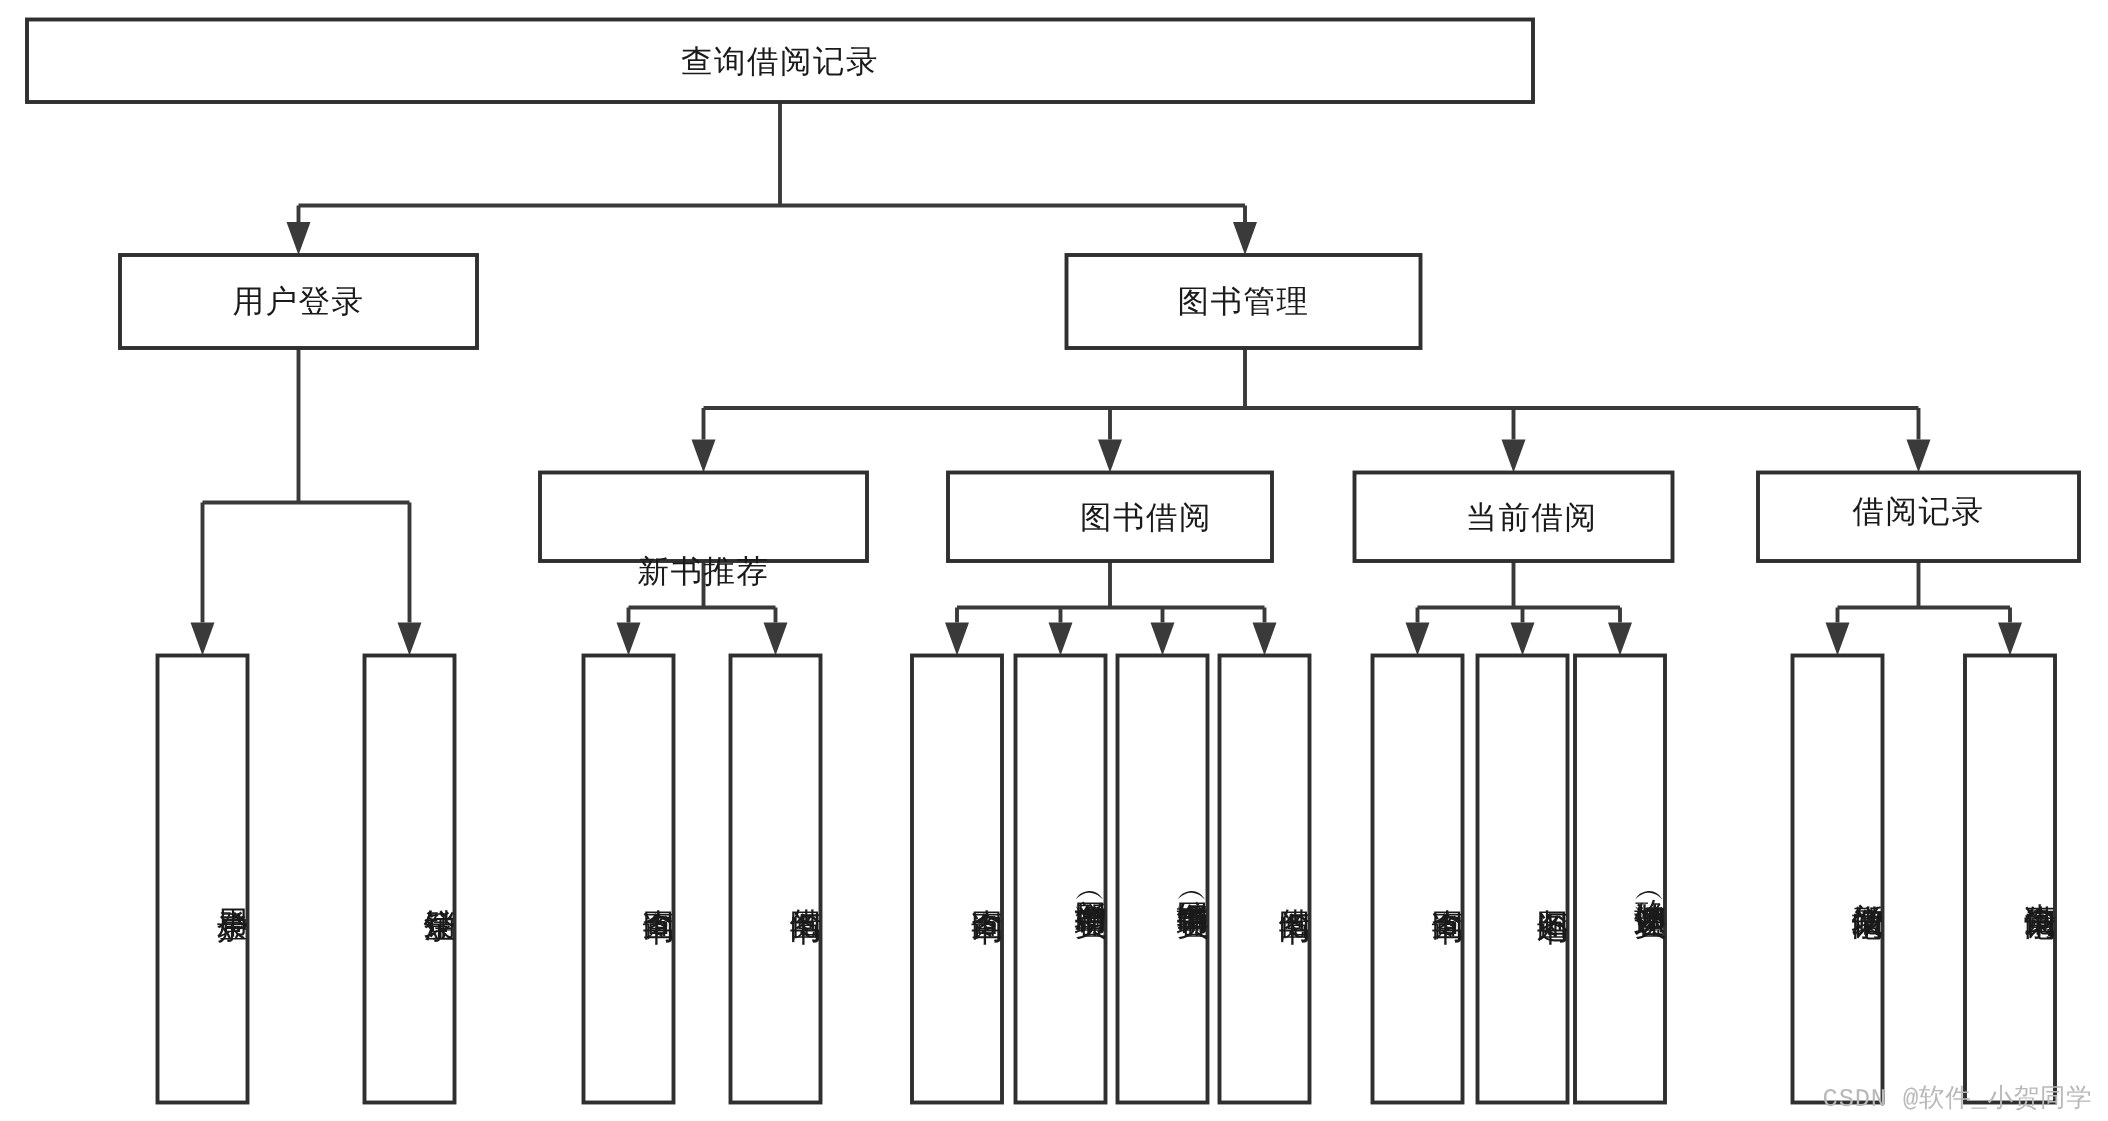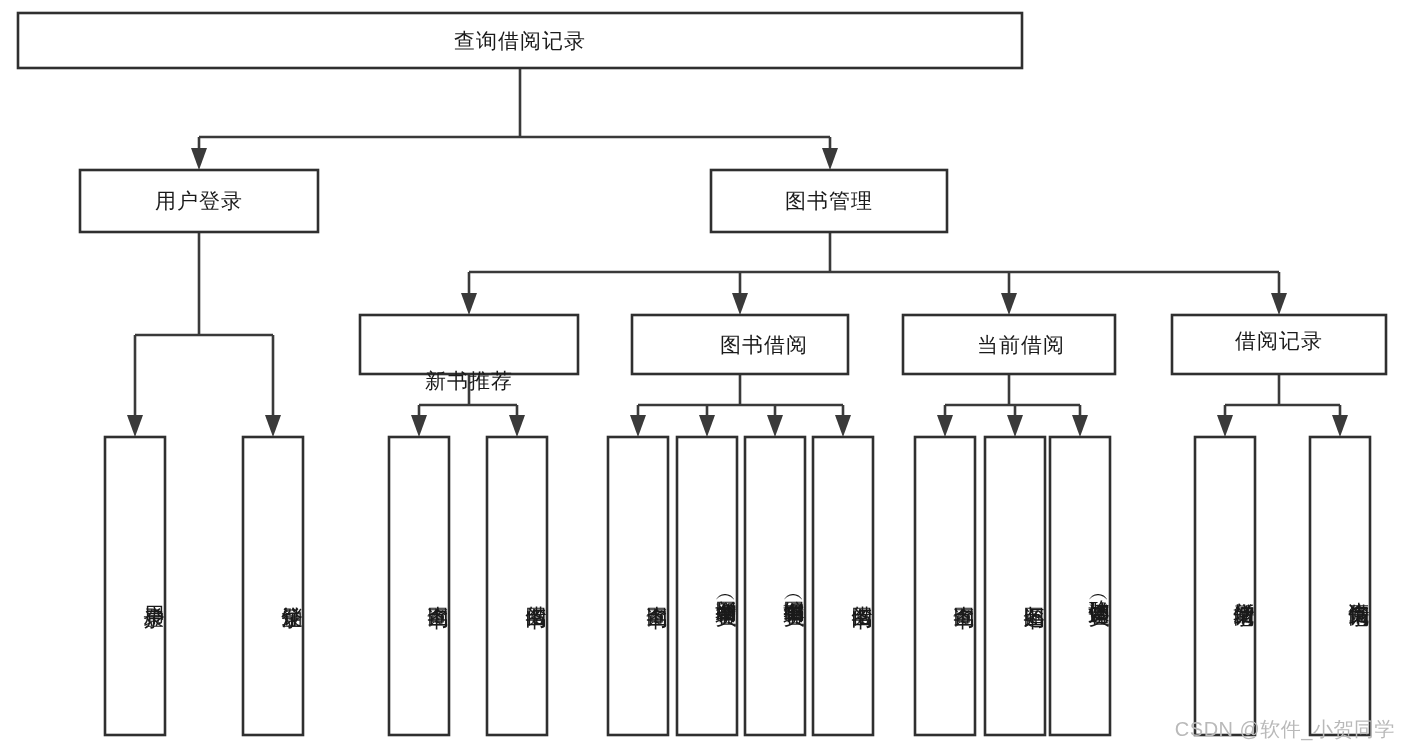--- a/index.html
+++ b/index.html
@@ -72,22 +72,22 @@
     font-size: 21px;
     color: #1a1a1a;
     letter-spacing: 1px;
     white-space: nowrap;
     user-select: none;
   }
   #watermark {
     position: absolute;
     right: 10px;
     bottom: 4px;
-    font-family: Liberation Sans, sans-serif;
-    font-size: 20px;
+    font-family: Liberation Mono, monospace;
+    font-size: 17px;
     color: #b9b9b9;
     letter-spacing: 0.5px;
     white-space: nowrap;
     user-select: none;
   }
 </style>
 </head>
 <body>
 
 <div id="diagram-root">

